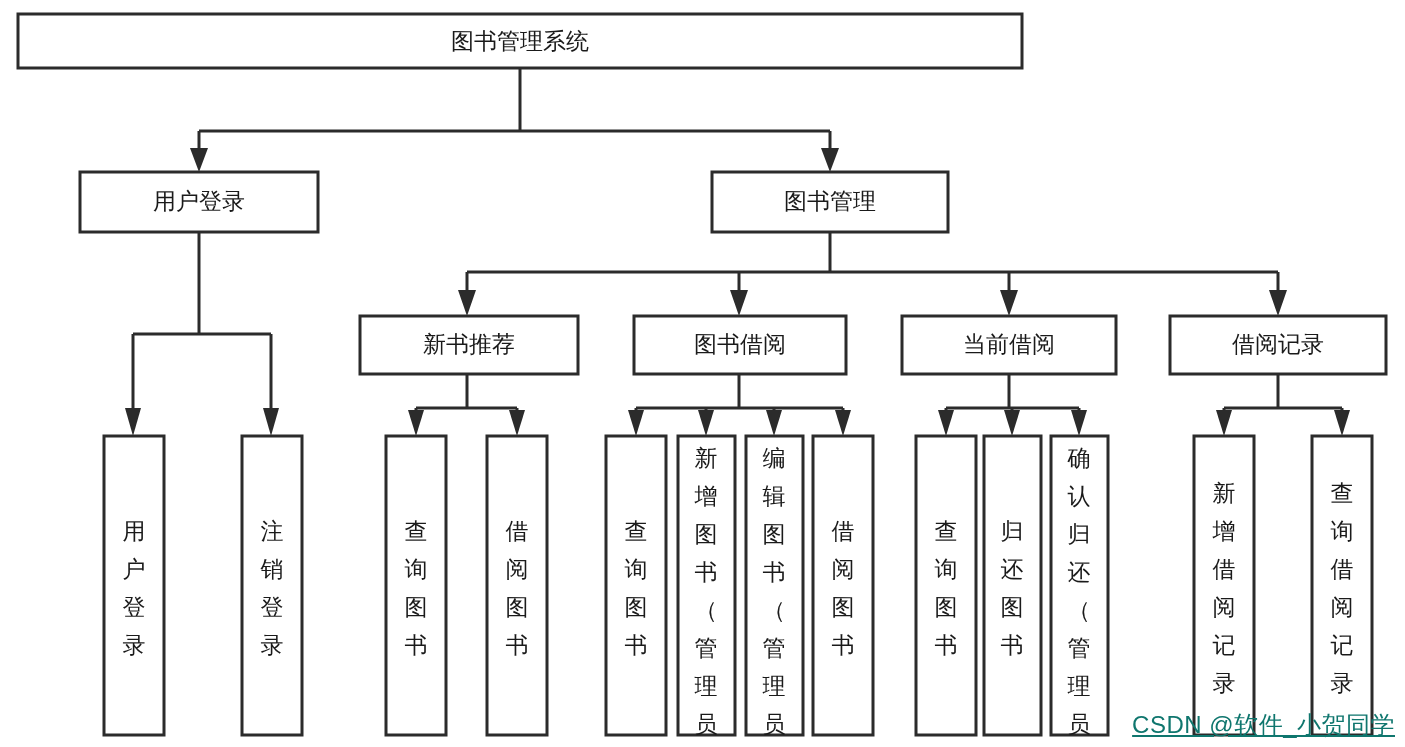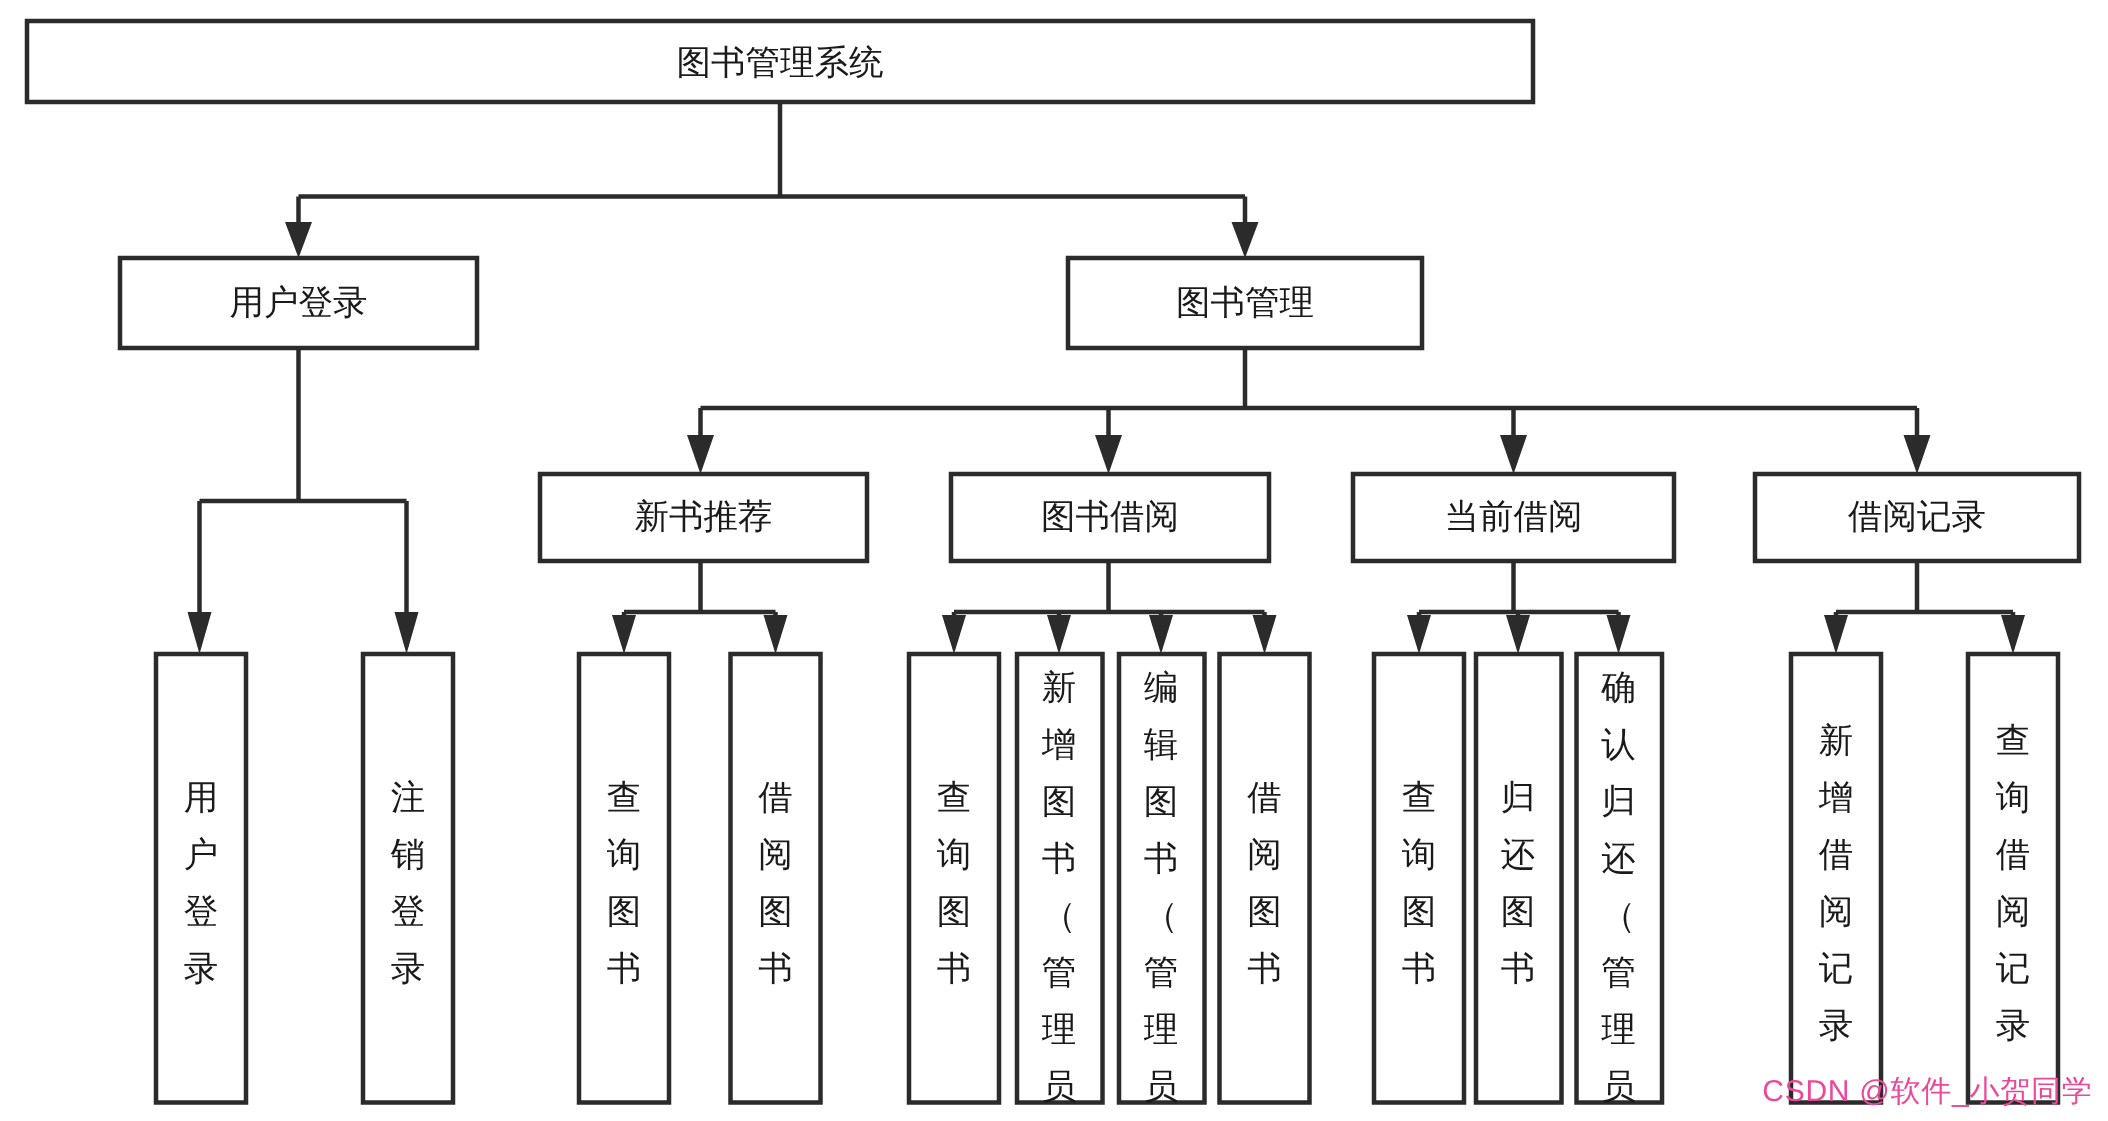--- a/index.html
+++ b/index.html
@@ -51,24 +51,25 @@
     font-family: "Liberation Sans", "DejaVu Sans", sans-serif;
     font-size: 23px;
     fill: #1a1a1a;
     text-anchor: middle;
   }
   .watermark-text {
     position: absolute;
     right: 10px;
     bottom: 6px;
     font-family: "Liberation Sans", "DejaVu Sans", sans-serif;
-    font-size: 20px;
-    color: #ec4899;
+    font-size: 24px;
+    color: #0f766e;
     white-space: nowrap;
     letter-spacing: 0.5px;
+    text-decoration: underline;
   }
 </style>
 </head>
 <body>
 
 <div id="diagram-root">
 
   <svg id="diagram-svg" viewBox="0 0 1405 747" xmlns="http://www.w3.org/2000/svg">
 
     <g>

